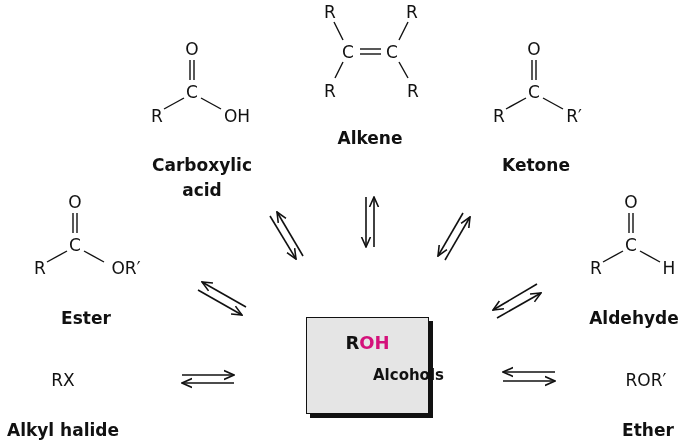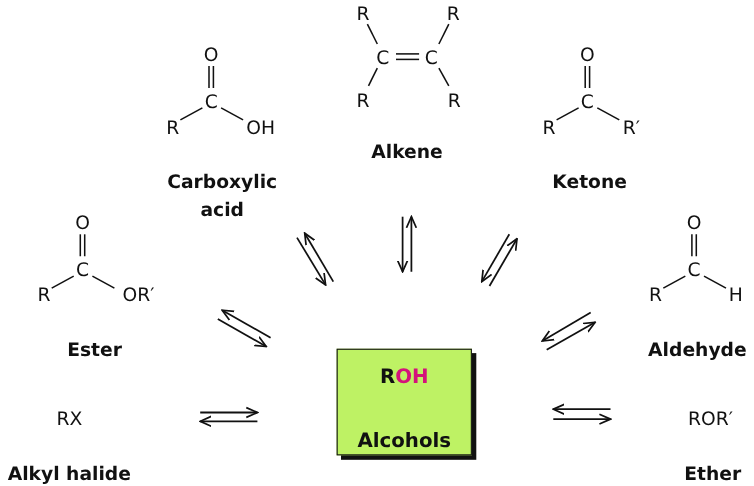--- a/index.html
+++ b/index.html
@@ -2,25 +2,25 @@
 <html><head>
 <meta charset="utf-8">
 <style>
   html, body { margin:0; padding:0; background:#ffffff; }
   body { width:685px; height:442px; position:relative; overflow:hidden; font-family:"Liberation Sans", sans-serif; }
   svg { position:absolute; left:0; top:0; }
   .atom { font-family:"DejaVu Sans", sans-serif; font-size:17px; fill:#111; }
   .name { font-family:"DejaVu Sans", sans-serif; font-size:17px; font-weight:bold; fill:#111; }
   .bond { stroke:#111; stroke-width:1.4; fill:none; }
   .arrow { stroke:#111; stroke-width:1.6; fill:none; }
-  .center-box { position:absolute; left:306px; top:317px; width:121px; height:95px; background:#bef264; border:1.5px solid #111; box-shadow:4px 4px 0 #111; }
+  .center-box { position:absolute; left:306px; top:317px; width:121px; height:95px; background:#e5e5e5; border:1.5px solid #111; box-shadow:4px 4px 0 #111; }
   .roh { position:absolute; left:0; top:14px; width:100%; text-align:center; font-family:"DejaVu Sans", sans-serif; font-weight:bold; font-size:18px; }
   .roh .r { color:#111; }
   .roh .oh { color:#d4127b; }
-  .alc { position:absolute; left:0; top:72px; width:100%; text-align:center; font-family:"DejaVu Sans", sans-serif; font-weight:bold; font-size:18px; color:#111; }
+  .alc { position:absolute; left:0; top:48px; width:100%; text-align:center; font-family:"DejaVu Sans", sans-serif; font-weight:bold; font-size:15px; color:#111;padding-left:41px; }
 </style>
 </head>
 <body>
 
 <svg width="685" height="442" viewBox="0 0 685 442" xmlns="http://www.w3.org/2000/svg">
   <defs>
     <marker id="ah" viewBox="0 0 10 10" refX="9" refY="5" markerWidth="7" markerHeight="7" orient="auto-start-reverse">
       <path d="M0,1 L9,5 L0,9" fill="none" stroke="#111" stroke-width="1.4"></path>
     </marker>
   </defs>

